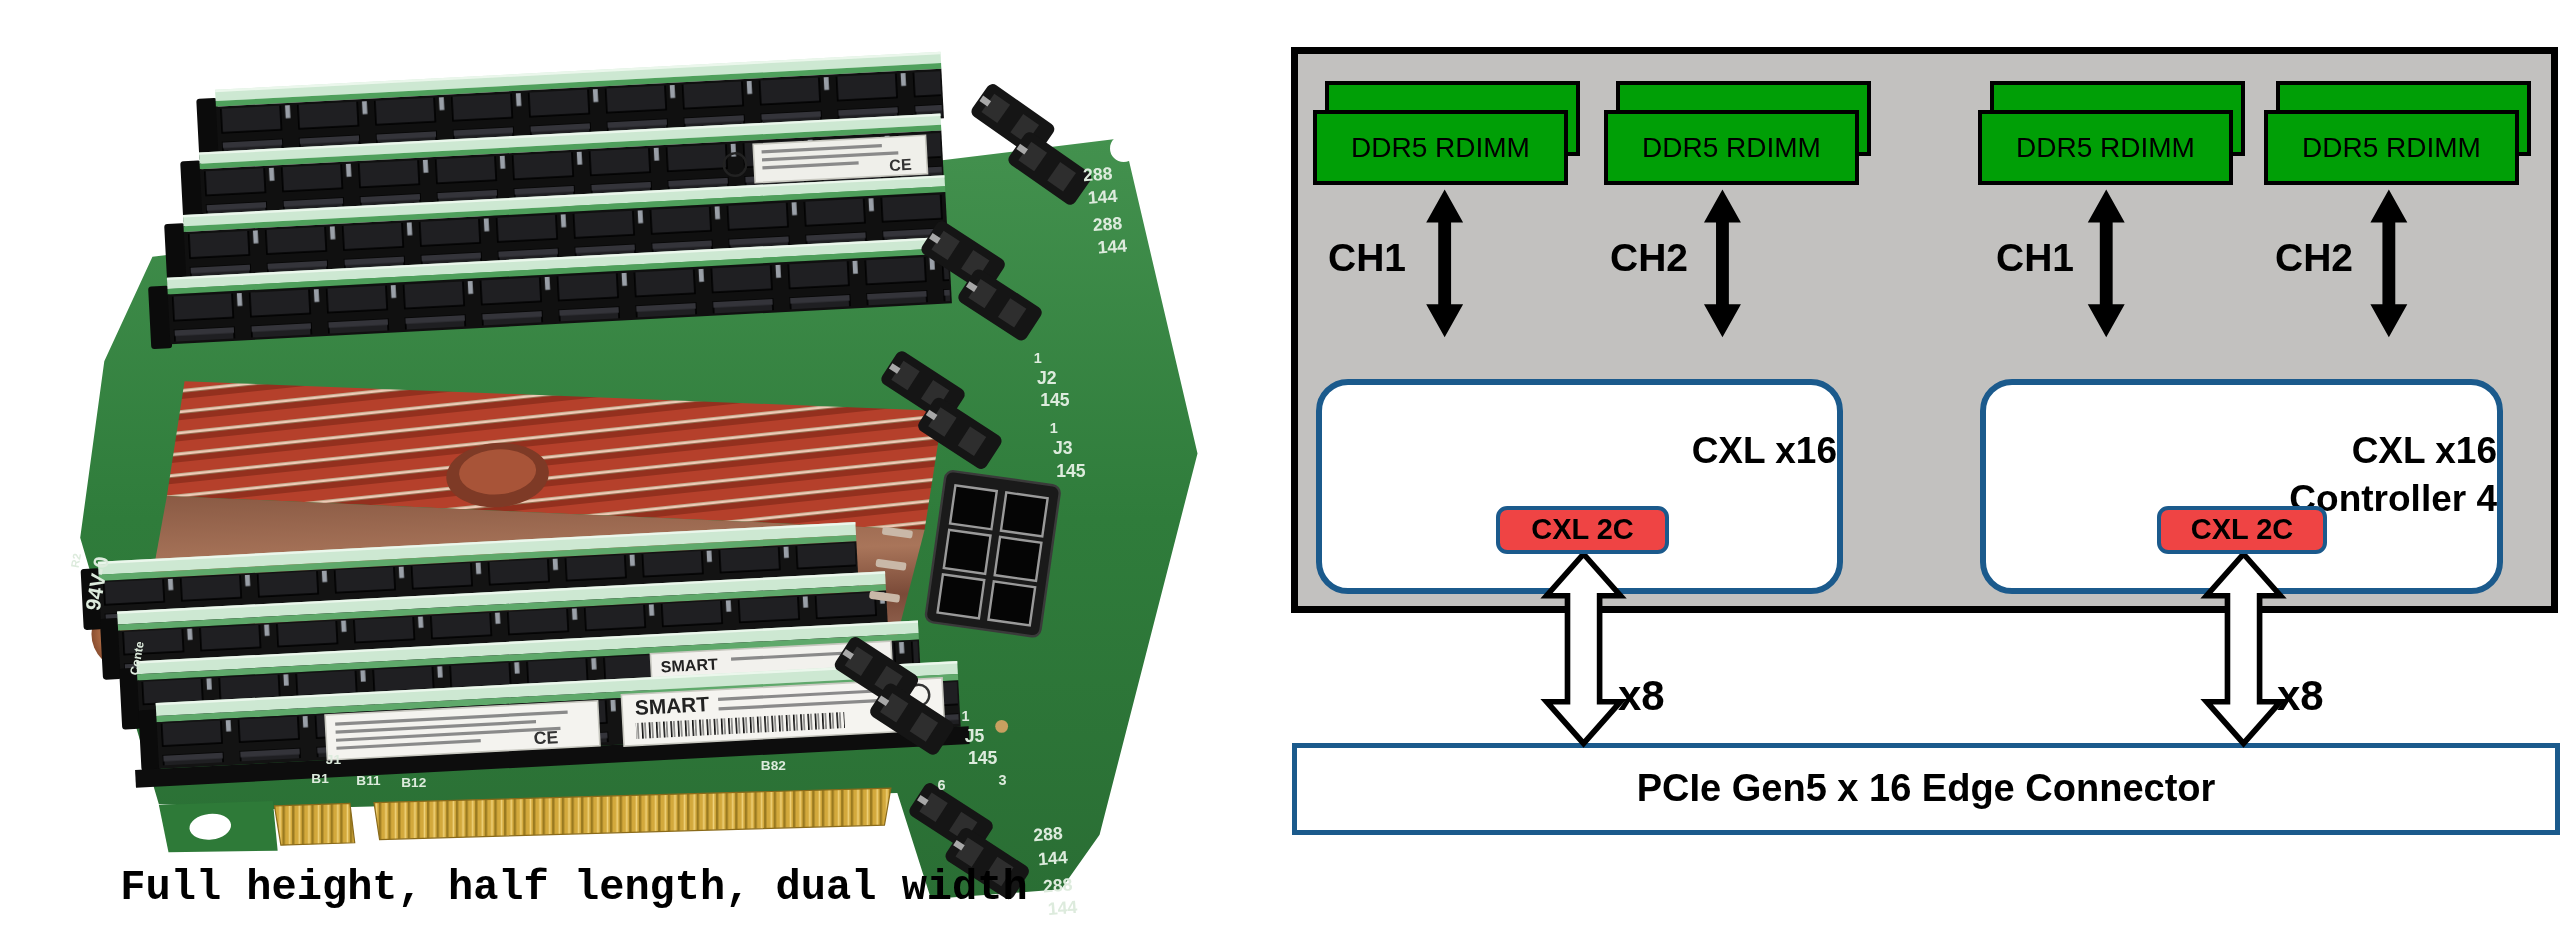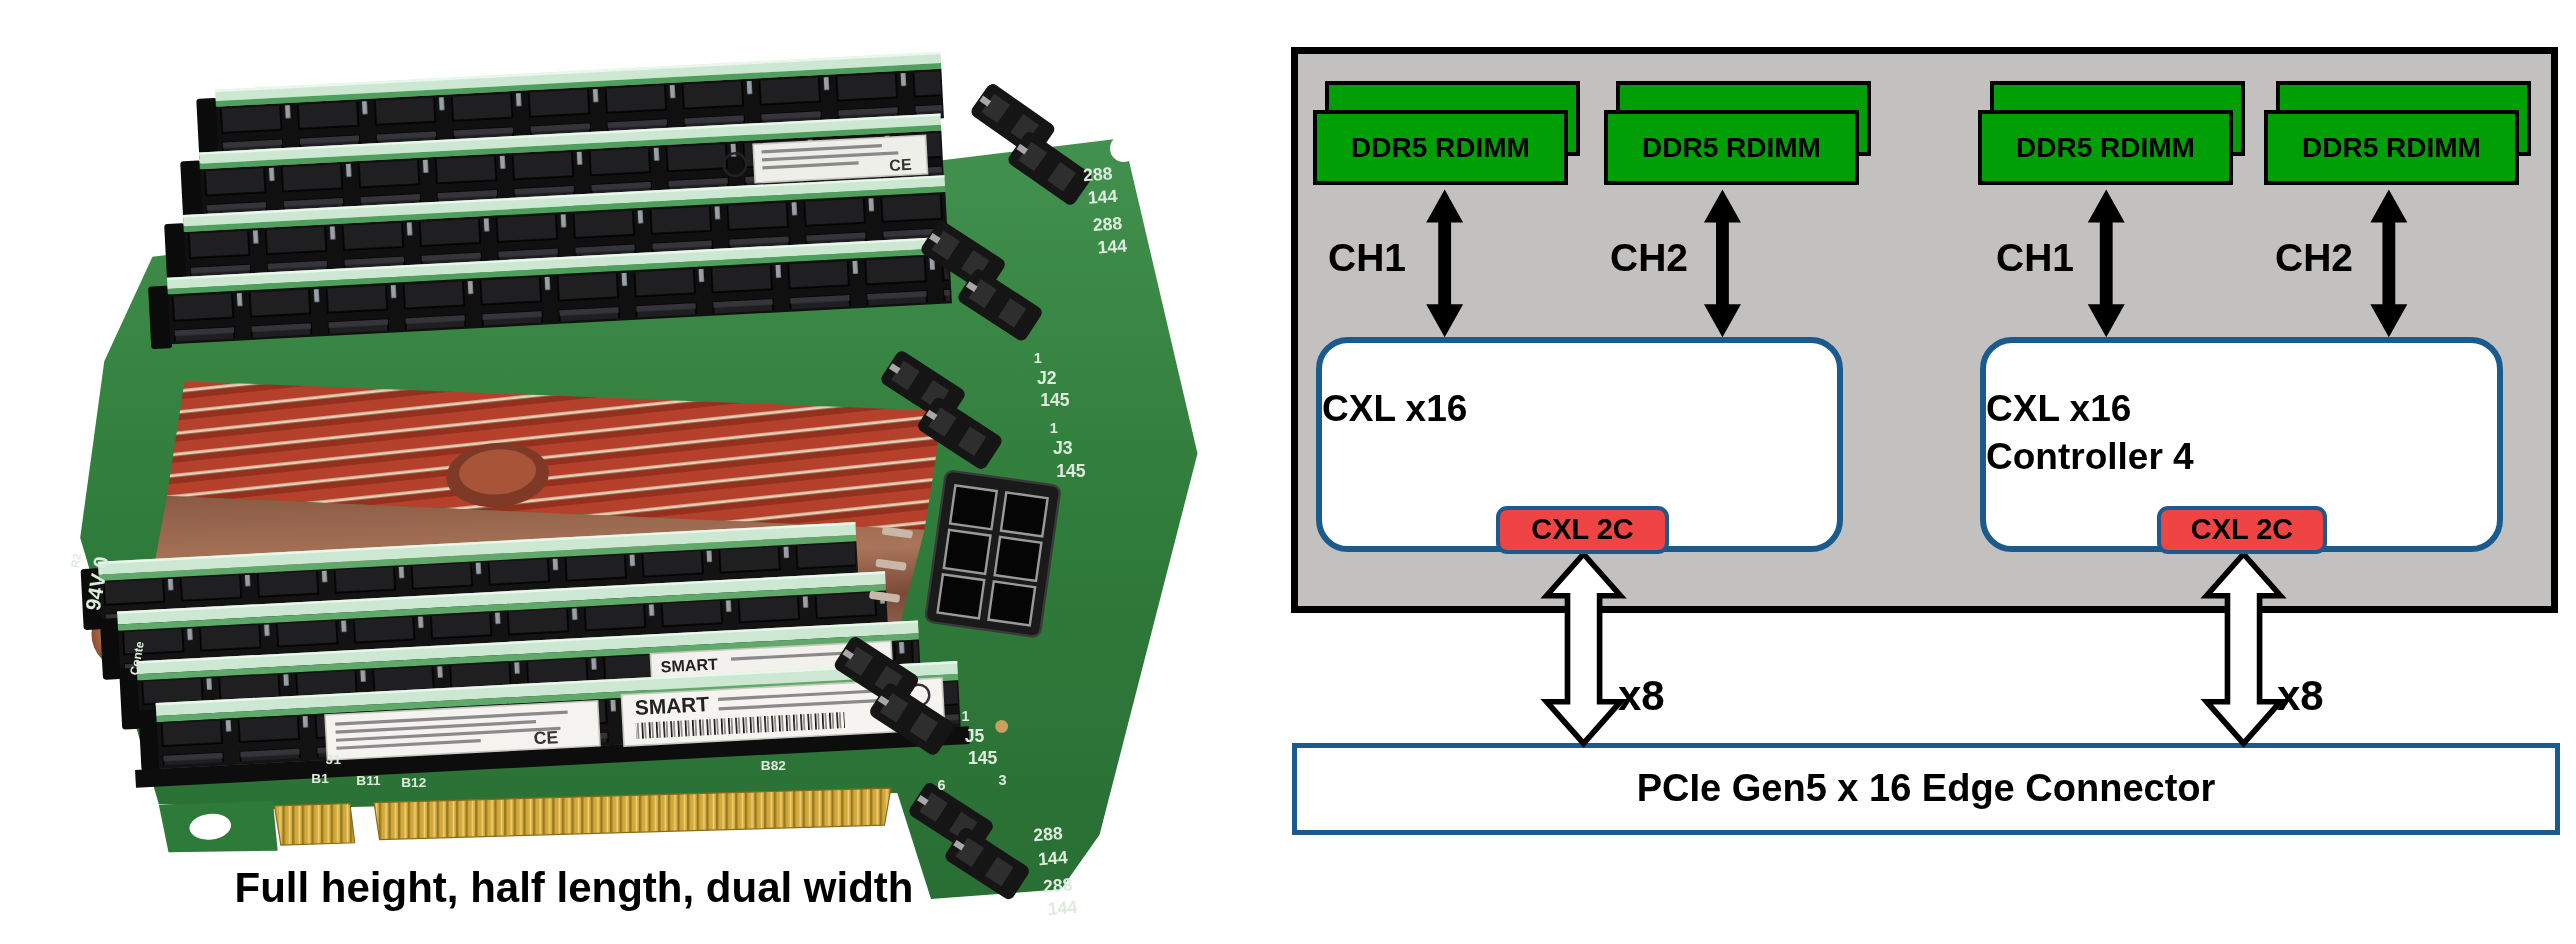--- a/index.html
+++ b/index.html
@@ -2,30 +2,30 @@
 <html style="font-size:13px"><head>
 <meta charset="utf-8">
 <style>
   html,body{margin:0;padding:0;background:#ffffff;}
   body{width:2576px;height:945px;position:relative;overflow:hidden;
        font-family:"Liberation Sans",sans-serif;color:#000;}
   .abs{position:absolute;box-sizing:border-box;}
   
   #photo-svg{left:32px;top:16px;width:1180px;height:907px;}
   #photo-caption{left:0;top:864px;width:1148px;text-align:center;
-      font-size:42px;font-weight:bold;letter-spacing:0px;}
+      font-size:42px;font-weight:bold;letter-spacing:0px;font-family:Liberation Mono, monospace;}
   
   #panel{left:1291px;top:47px;width:1267px;height:566px;
       background:#C2C1BF;border:7.2px solid #000;}
   .dimm{background:#009F06;border:4px solid #000;width:255px;height:75px;}
   .dimm-front{display:flex;align-items:center;justify-content:center;
-      font-size:28px;font-weight:bold;}
+      font-size:28px;font-weight:normal;}
   .ch-label{width:128px;height:45px;text-align:left;font-size:39px;font-weight:bold;}
   .controller{background:#fff;border:6.4px solid #1B5A8C;border-radius:32px;
-      text-align:left;padding-top:42px;}
+      text-align:right;padding-top:42px;margin-top:42px;}
   .controller .ln{font-size:37px;font-weight:bold;line-height:48px;}
   .cxl2c{background:#ef4444;border:4.8px solid #1B5A8C;border-radius:11.2px;
       text-align:center;font-size:29px;font-weight:bold;line-height:39px;
       height:48px;z-index:5;}
   .x8-label{width:120px;height:48px;font-size:42px;font-weight:bold;text-align:left;margin-top:38px;}
   #pcie-box{left:1292px;top:743px;width:1268px;height:92px;background:#fff;
       border:5.6px solid #1B5A8C;text-align:center;font-size:38px;font-weight:bold;
       line-height:81px;}
   #arrow-overlay{left:1284px;top:0;width:1292px;height:945px;z-index:4;pointer-events:none;}
   svg text{font-family:"Liberation Sans",sans-serif;}

